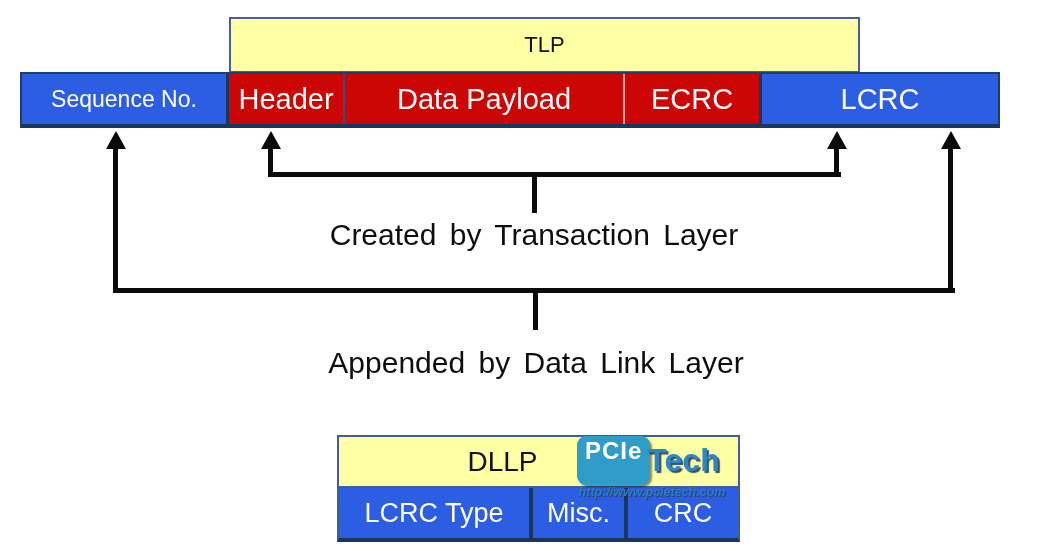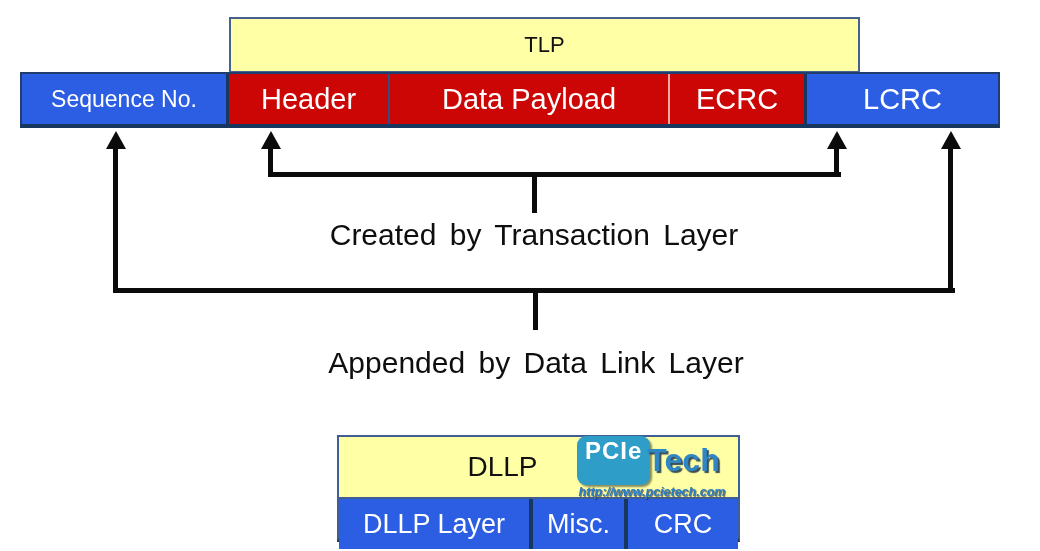--- a/index.html
+++ b/index.html
@@ -17,21 +17,21 @@
   
   #packet-row{
     position:absolute;left:20px;top:72px;width:980px;height:56px;
     box-sizing:border-box;border:2px solid #1F3E6E;border-bottom:4px solid #17375E;
     display:flex;background:#CC0505;
   }
   .cell{display:flex;align-items:center;justify-content:center;color:#ffffff;box-sizing:border-box;text-align:right;}
   .cell-blue{background:#2C5EE4;}
   .cell-red{background:#CC0505;}
   #cell-seq{width:207px;border-right:3px solid #17375E;font-size:23px;}
-  #cell-header{width:161px;border-right:2px solid #2E4E86;font-size:29px;}
+  #cell-header{width:116px;border-right:2px solid #2E4E86;font-size:29px;}
   #cell-payload{width:280px;border-right:2px solid #fca5a5;font-size:29px;}
   #cell-ecrc{width:137px;border-right:3px solid #17375E;font-size:29px;}
   #cell-lcrc{flex:1;font-size:29px;}
   
   .hline{position:absolute;height:5px;background:#0B0B0B;}
   .vline{position:absolute;width:5px;background:#0B0B0B;}
   .arrowhead{
     position:absolute;width:0;height:0;
     border-left:10px solid transparent;border-right:10px solid transparent;
     border-bottom:18px solid #0B0B0B;
@@ -56,21 +56,21 @@
     font-size:30px;color:#0E0E0E;word-spacing:5px;white-space:nowrap;
   }
   #txt-created{left:234px;top:218px;}
   #txt-appended{left:236px;top:346px;}
   
   #dllp-table{
     position:absolute;left:337px;top:435px;width:403px;height:107px;
     box-sizing:border-box;border:2px solid #3E5E94;border-bottom:4px solid #17375E;
   }
   #dllp-header{
-    position:relative;height:62px;background:#FFFFA6;border-bottom:2px solid #3E5E94;
+    position:relative;height:51px;background:#FFFFA6;border-bottom:2px solid #3E5E94;
     display:flex;align-items:center;justify-content:center;box-sizing:border-box;
   }
   #dllp-header .lbl{font-size:28px;color:#111111;margin-right:72px;}
   #dllp-body{display:flex;height:50px;background:#2C5EE4;}
   #dllp-body .cell{font-size:27px;}
   #cell-dllp-type{width:194px;border-right:4px solid #17375E;}
   #cell-misc{width:95px;border-right:4px solid #17375E;}
   #cell-crc{flex:1;}
   
   #logo{position:absolute;left:577px;top:436px;width:150px;}
@@ -132,21 +132,21 @@
   <div class="arrowhead" id="b2-arrow-r"></div>
   <div class="vline" id="b2-stem"></div>
   <div class="annotation" id="txt-appended">Appended by Data Link Layer</div>
 
   <div id="dllp-table">
     <div id="dllp-header">
       <span class="lbl">DLLP</span>
     </div>
     <div id="dllp-body">
       <div id="cell-dllp-type" class="cell">
-        <span>DLLP Layer</span>
+        <span>LCRC Type</span>
       </div>
       <div id="cell-misc" class="cell">
         <span>Misc.</span>
       </div>
       <div id="cell-crc" class="cell">
         <span>CRC</span>
       </div>
     </div>
   </div>
 

